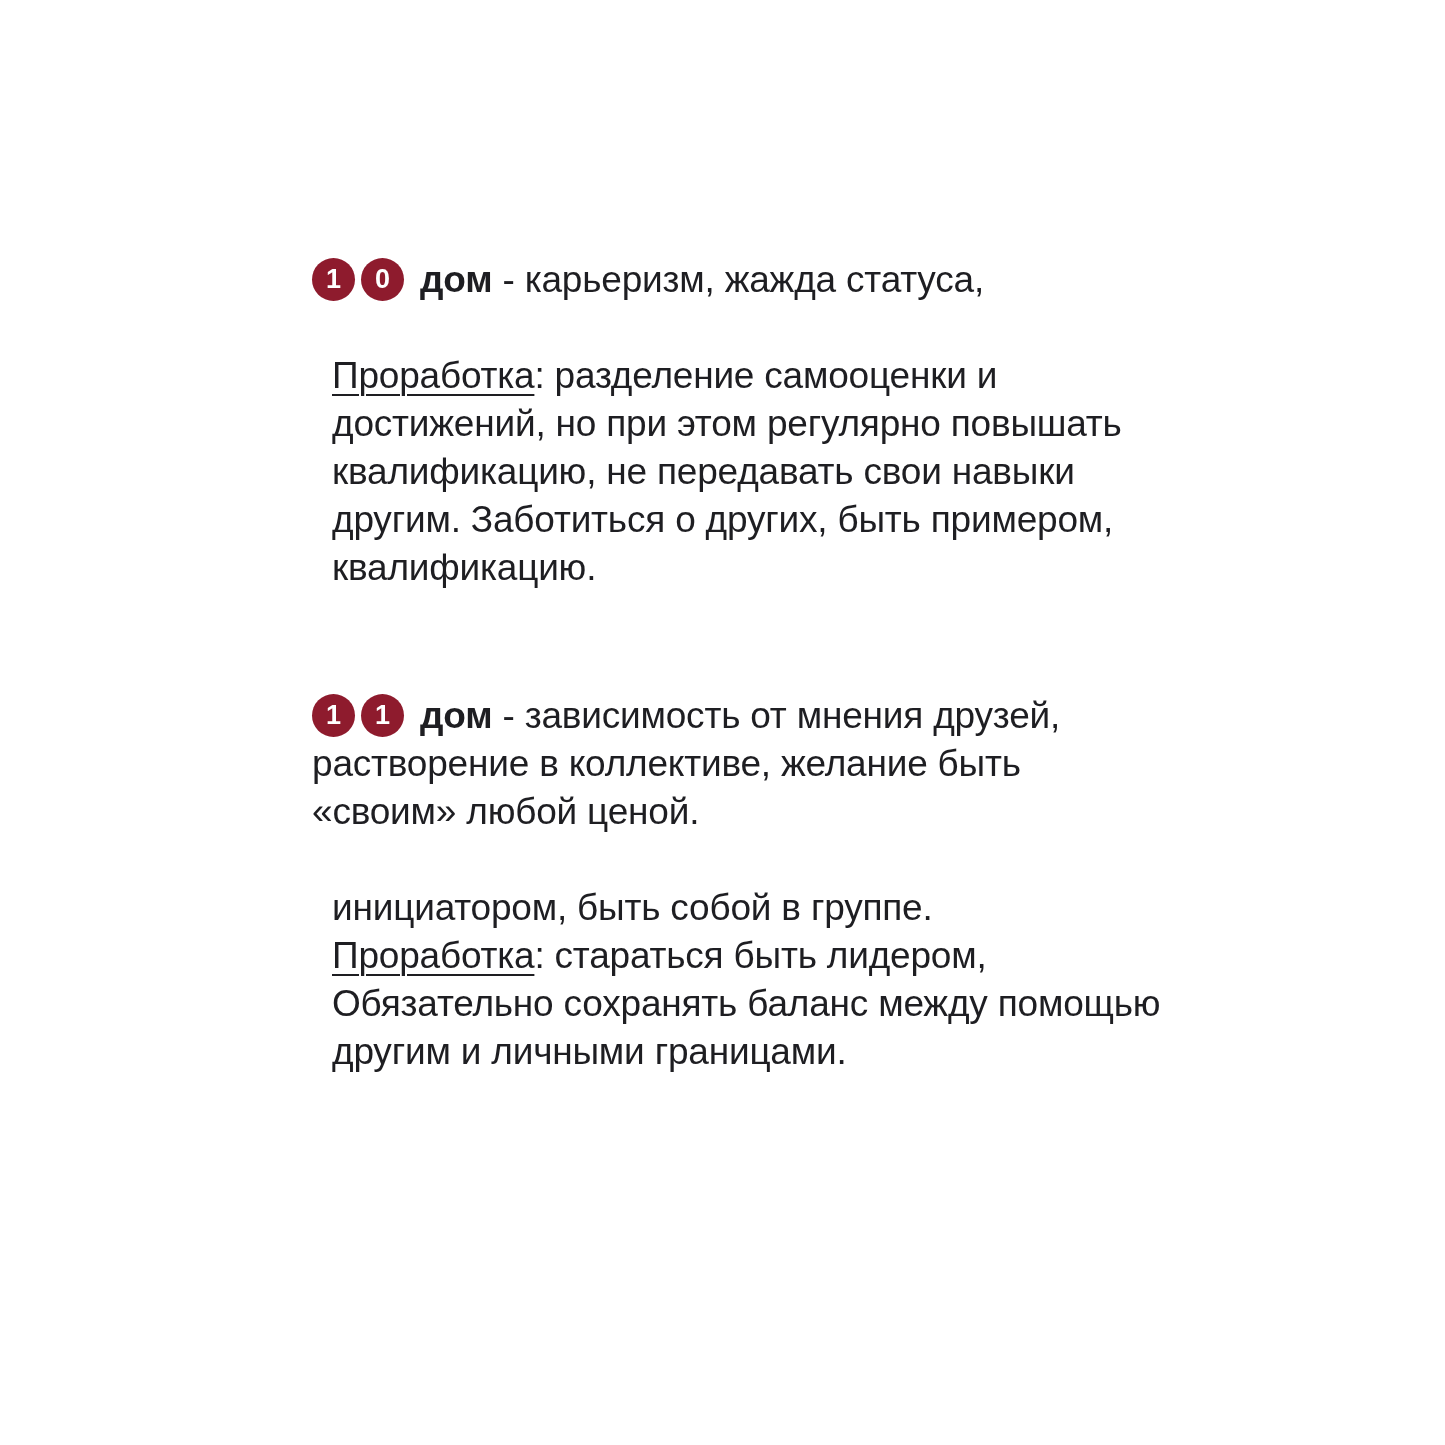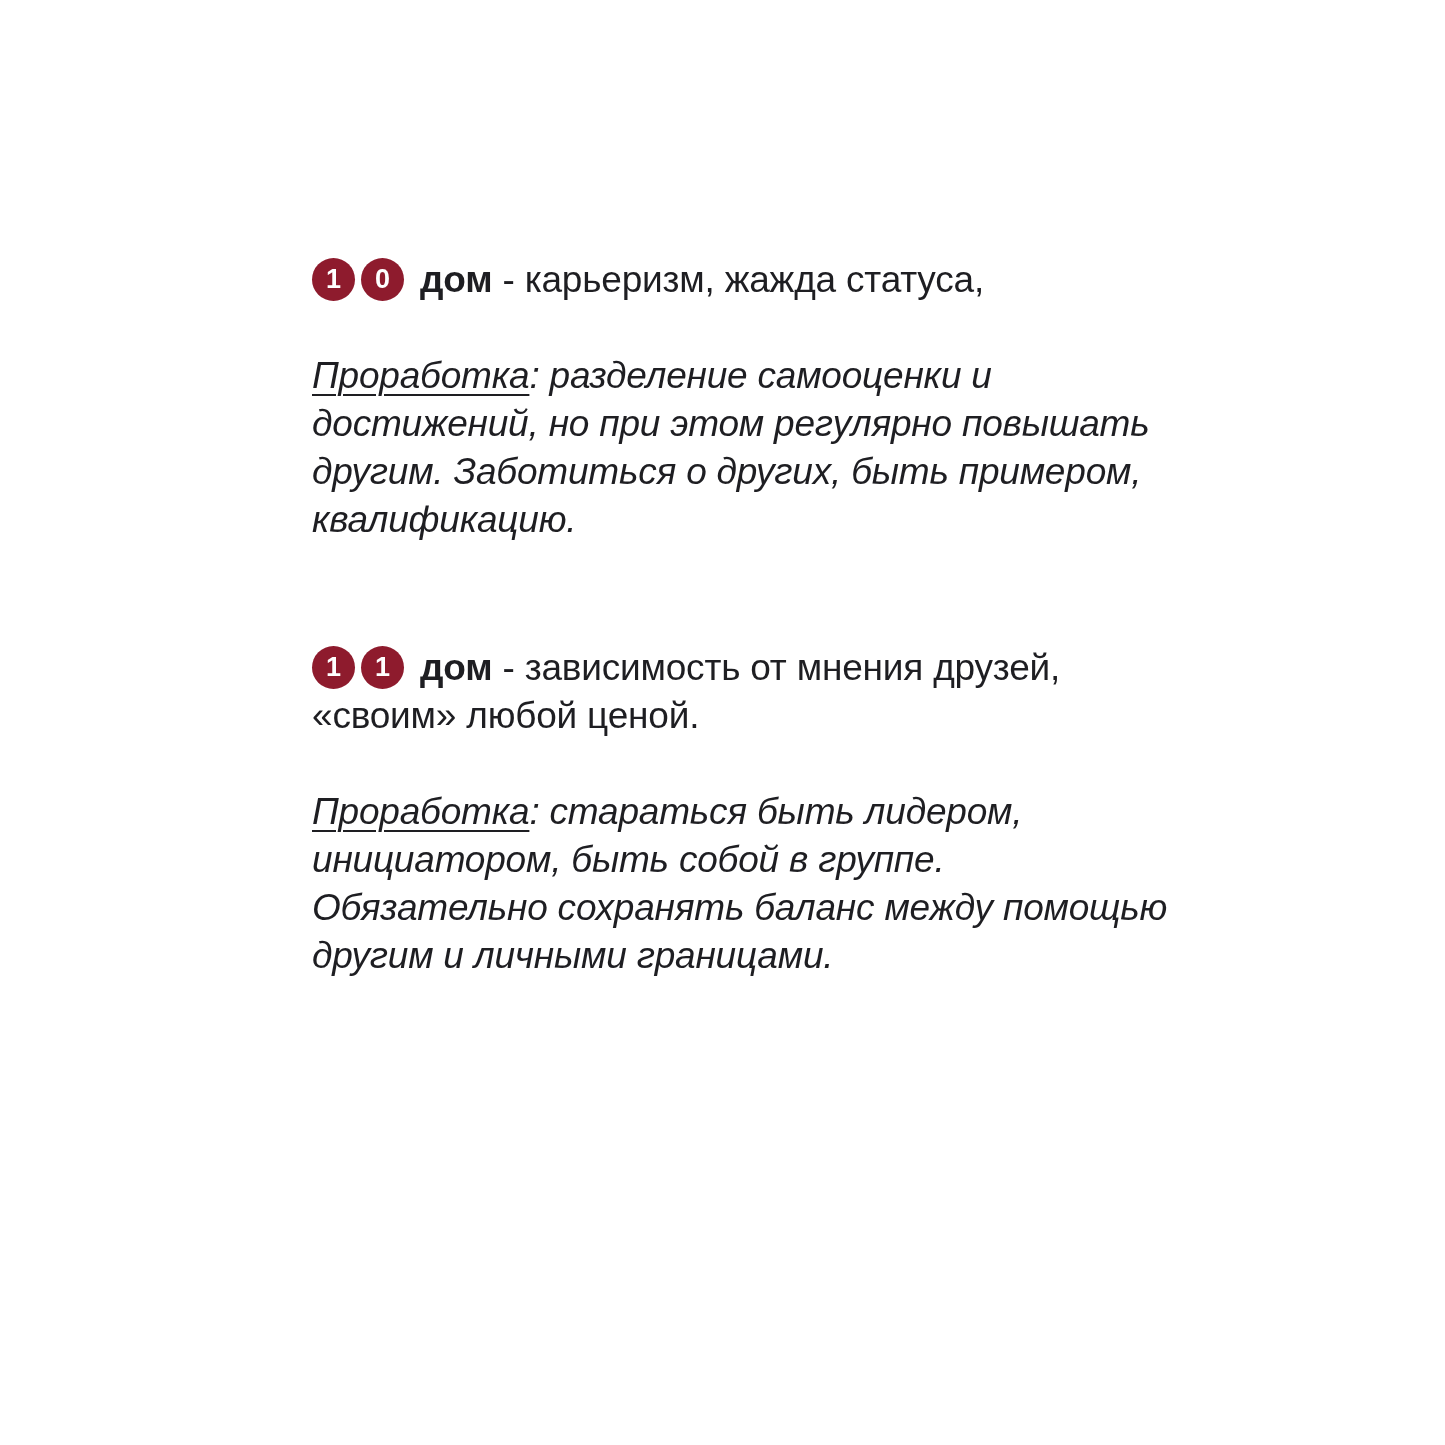--- a/index.html
+++ b/index.html
@@ -54,21 +54,21 @@
     height: 43px;
     border-radius: 50%;
     background: var(--accent);
     color: #ffffff;
     font-weight: 700;
     font-size: 27px;
     line-height: 1;
   }
   .workout {
     margin-top: 48px;
-    font-style: italic;
+    margin-left: 20px;
   }
   .workout-label {
     text-decoration: underline;
     text-decoration-thickness: 2px;
     text-underline-offset: 6px;
   }
   .section-2 {
     margin-top: 100px;
   }
 </style>
@@ -89,43 +89,45 @@
                 <span>0</span>
               </span>
           </span><span class="bold-word">дом</span><span> - карьеризм, жажда статуса,</span>
         </div>
       </div>
       <div class="workout">
         <div class="workout-line">
           <span class="workout-label">Проработка</span><span>: разделение самооценки и</span>
         </div>
         <div class="workout-line">достижений, но при этом регулярно повышать</div>
+        <div class="workout-line">квалификацию, не передавать свои навыки</div>
         <div class="workout-line">другим. Заботиться о других, быть примером,</div>
         <div class="workout-line">квалификацию.</div>
       </div>
     </section>
 
     <section class="section-2">
       <div class="heading">
         <div class="heading-line">
           <span class="badge-group">
             <span class="badge">
                 <span>1</span>
               </span>
             <span class="badge">
                 <span>1</span>
               </span>
           </span><span class="bold-word">дом</span><span> - зависимость от мнения друзей,</span>
         </div>
+        <div class="heading-line">растворение в коллективе, желание быть</div>
         <div class="heading-line">«своим» любой ценой.</div>
       </div>
       <div class="workout">
+        <div class="workout-line">инициатором, быть собой в группе.</div>
         <div class="workout-line">
           <span class="workout-label">Проработка</span><span>: стараться быть лидером,</span>
         </div>
-        <div class="workout-line">инициатором, быть собой в группе.</div>
         <div class="workout-line">Обязательно сохранять баланс между помощью</div>
         <div class="workout-line">другим и личными границами.</div>
       </div>
     </section>
 
   </div>
 </div>
 
 </body></html>

